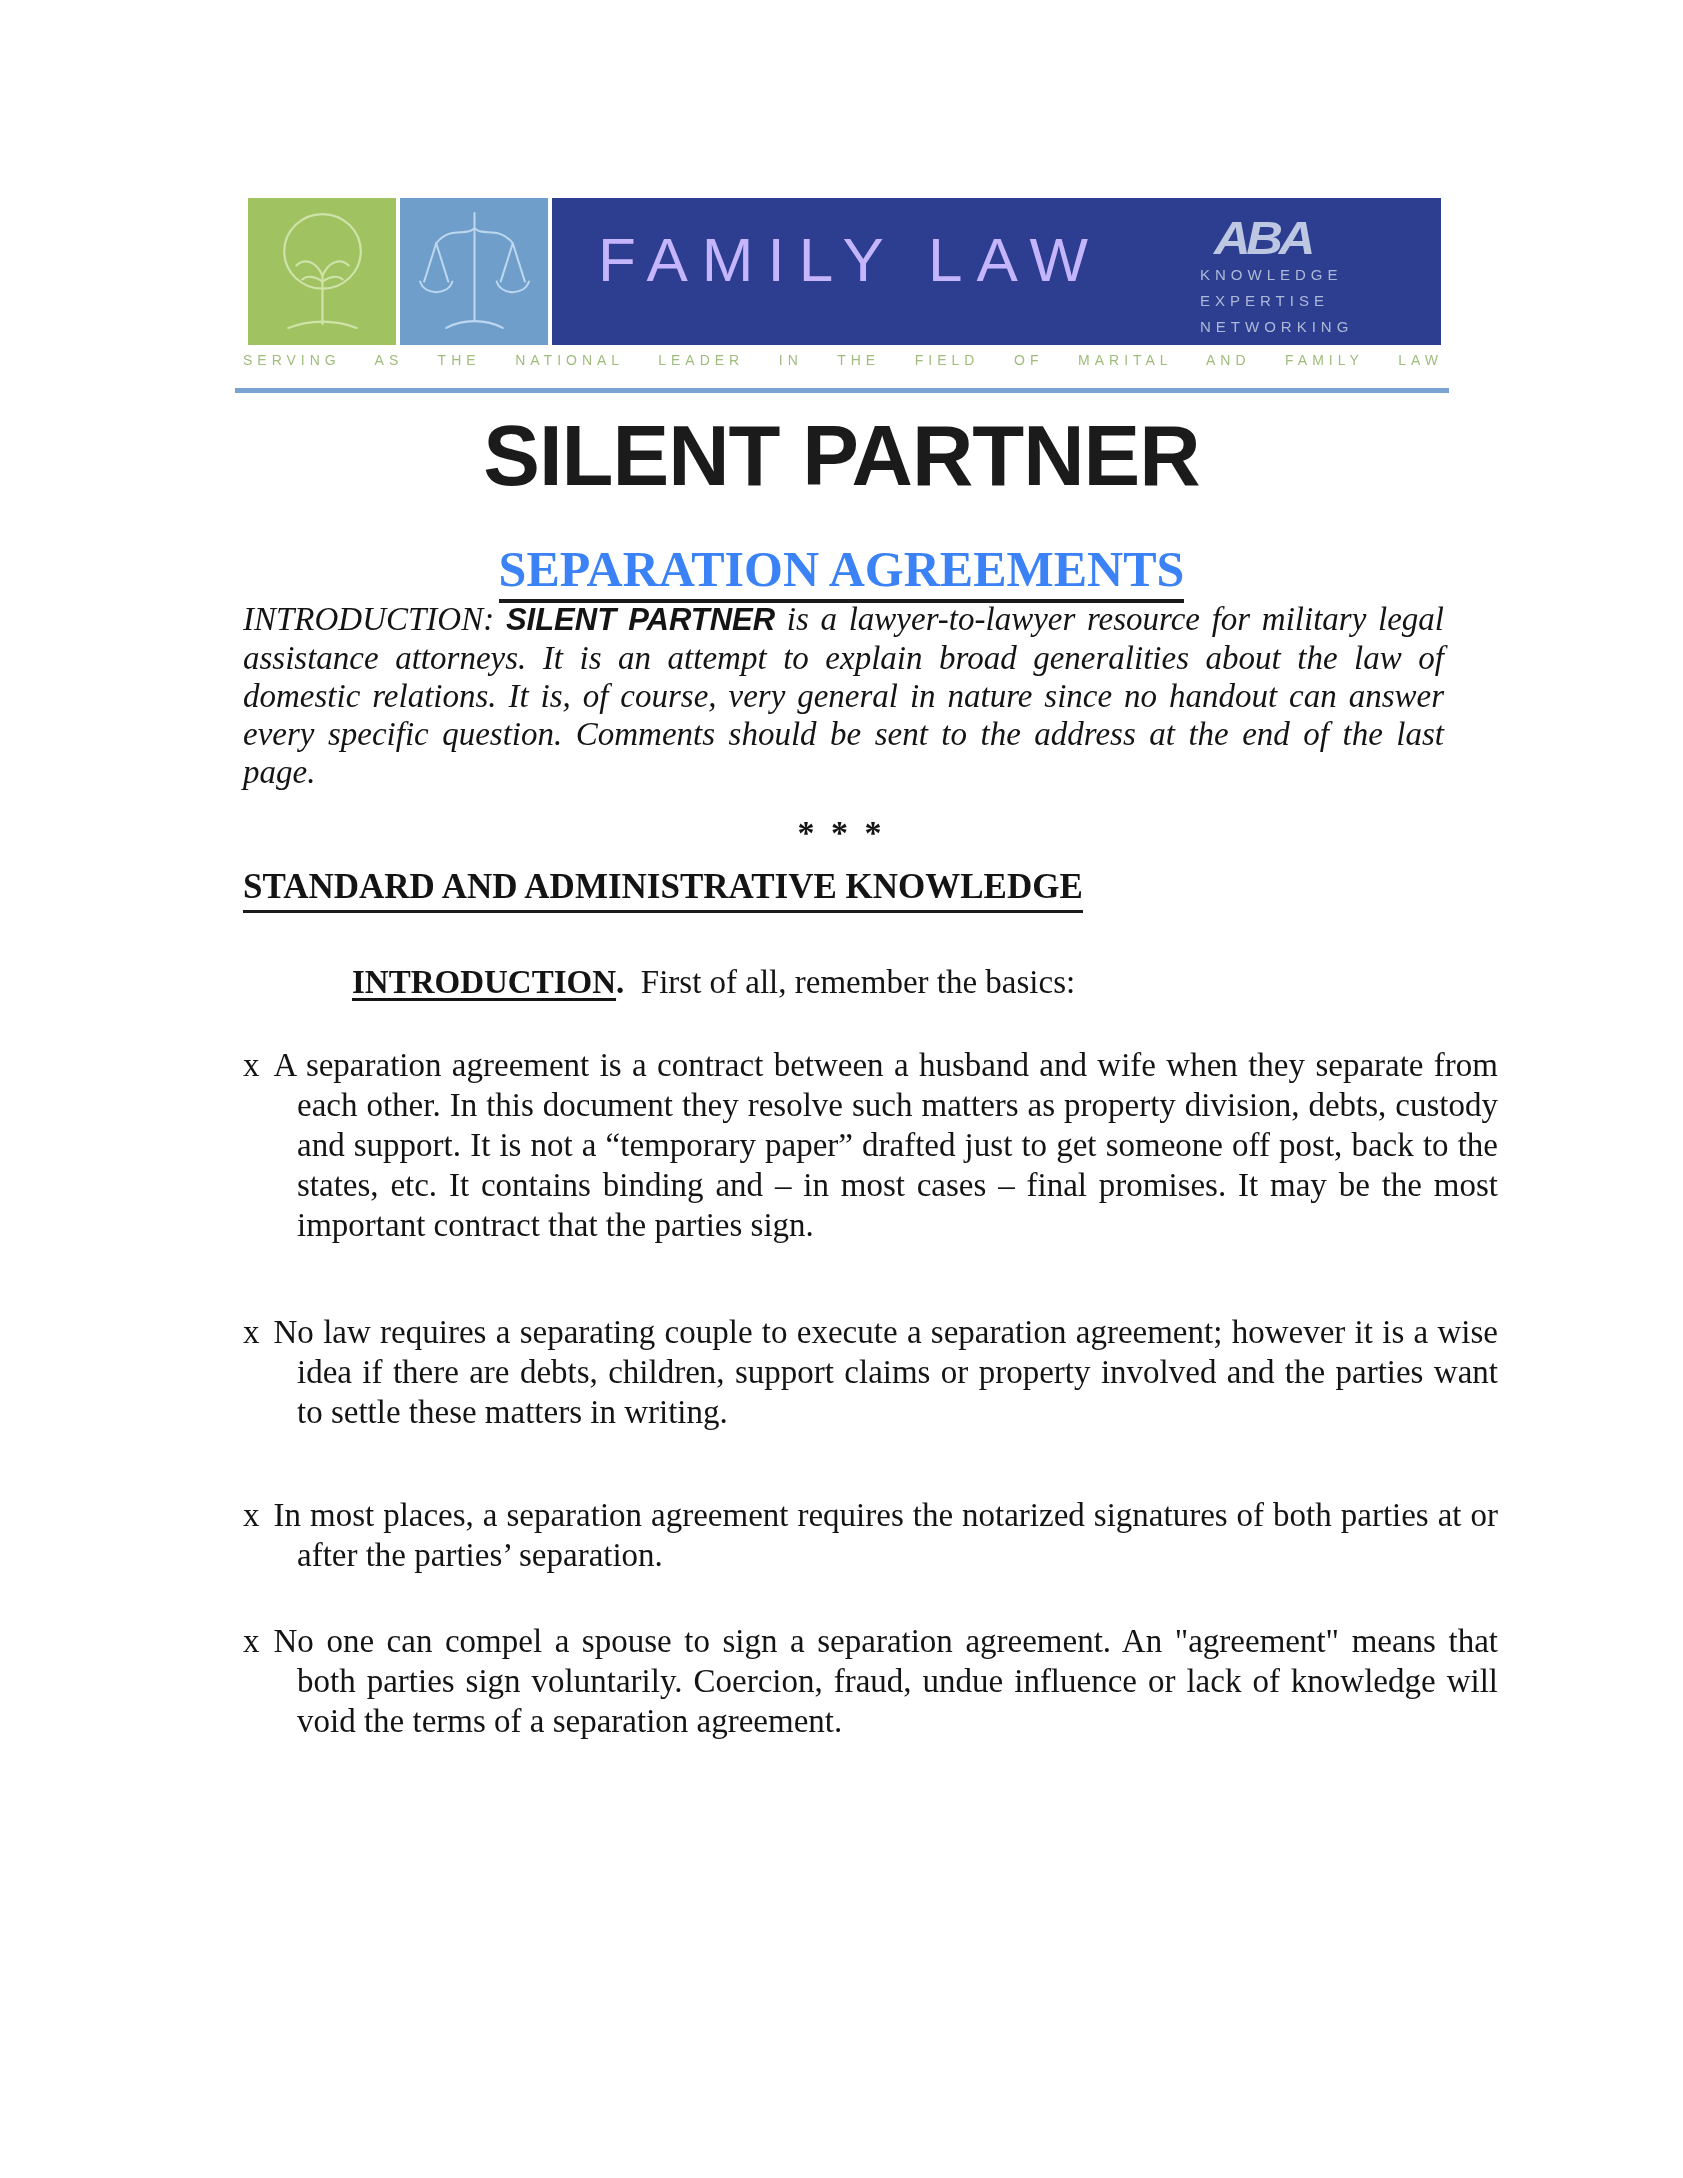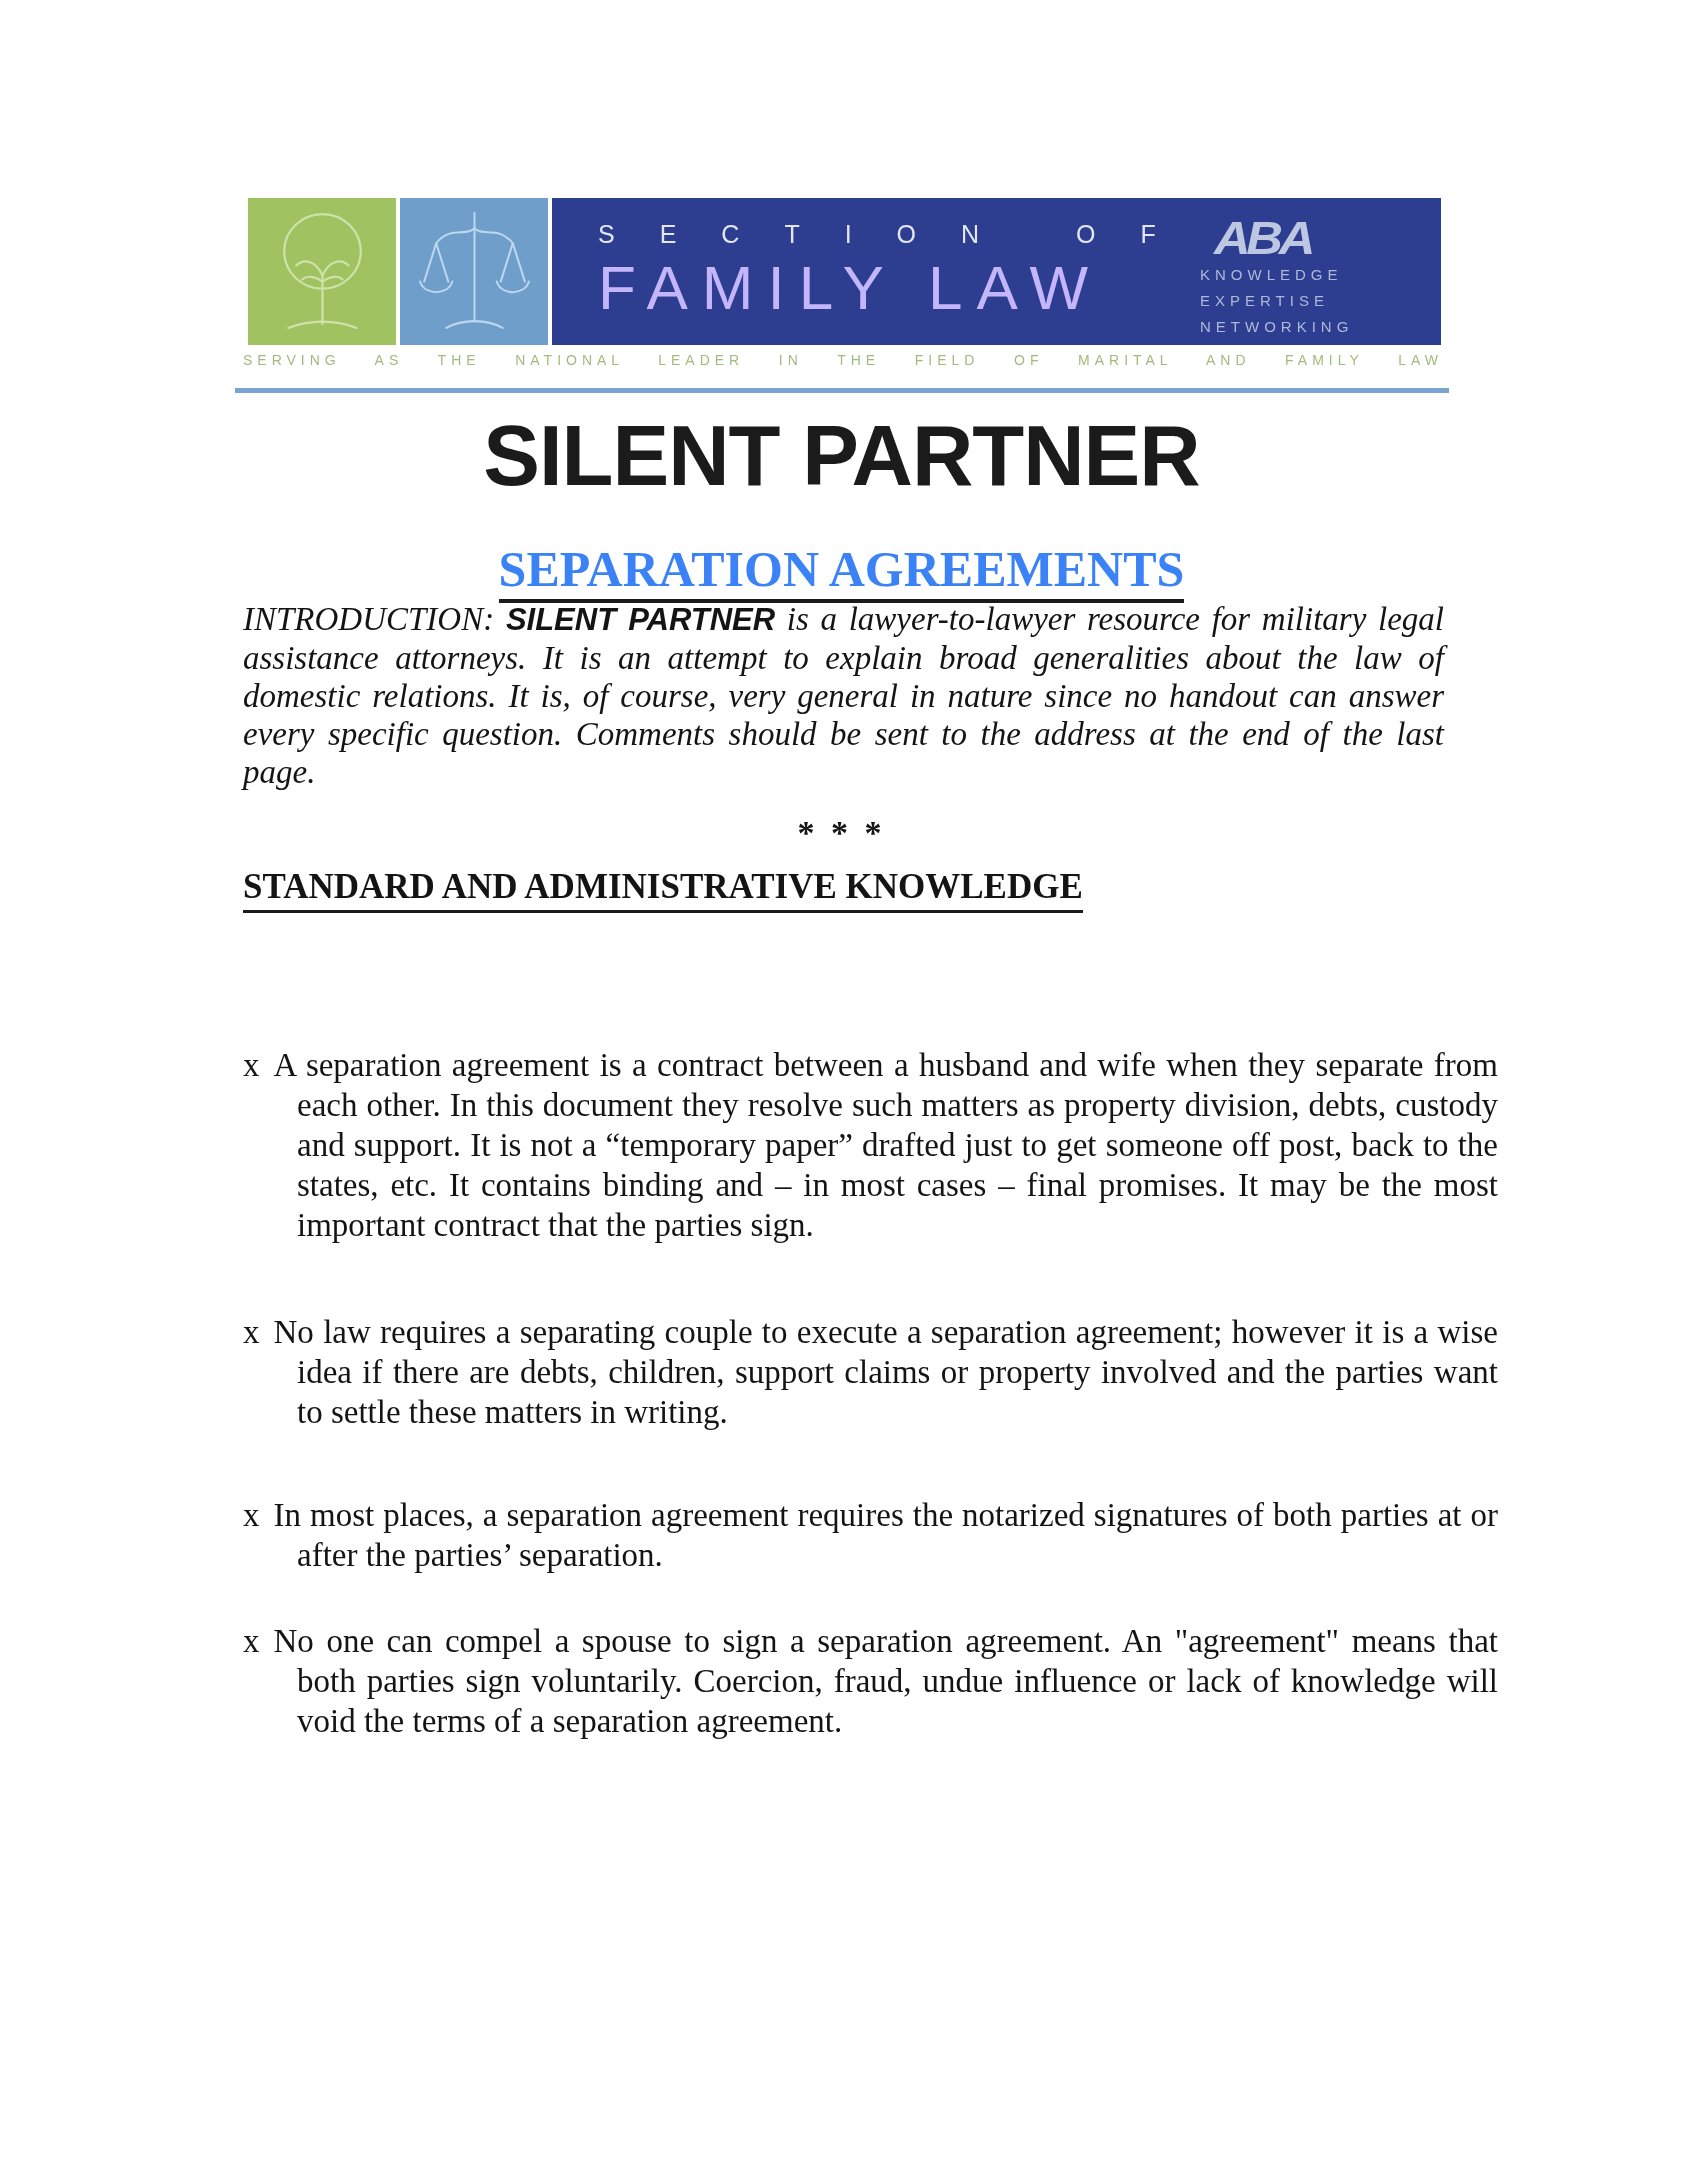--- a/index.html
+++ b/index.html
@@ -124,21 +124,20 @@
           <path d="M22 38 L10 76 M22 38 L34 76"></path>
           <path d="M6 76 C10 90 34 90 38 76"></path>
           <path d="M98 38 L86 76 M98 38 L110 76"></path>
           <path d="M82 76 C86 90 110 90 114 76"></path>
           <path d="M32 122 C48 113 72 113 88 122"></path>
         </g>
       </svg>
     </div>
     <div class="navy">
       <div class="navy-text">
-        <div class="section-of">SECTION OF</div>
         <div class="family-law">FAMILY LAW</div>
       </div>
       <div class="aba">
         <div class="aba-glyph">ABA</div>
         <div class="aba-line">KNOWLEDGE</div>
         <div class="aba-line">EXPERTISE</div>
         <div class="aba-line">NETWORKING</div>
       </div>
     </div>
   </header>
@@ -150,20 +149,21 @@
   <div class="subtitle-row">
     <h2 class="subtitle">SEPARATION AGREEMENTS</h2>
   </div>
 
   <p class="intro"><span class="it">INTRODUCTION: </span><span class="brand">SILENT PARTNER</span><span class="it"> is a lawyer-to-lawyer resource for military legal assistance attorneys. It is an attempt to explain broad generalities about the law of domestic relations.  It is, of course, very general in nature since no handout can answer every specific question.  Comments should be sent to the address at the end of the last page.</span></p>
 
   <div class="stars">* * *</div>
 
   <h3 class="heading">STANDARD AND ADMINISTRATIVE KNOWLEDGE</h3>
 
+  <p class="introline"><span class="b u2">INTRODUCTION</span><span class="b">.</span><span>&nbsp; First of all, remember the basics:</span></p>
 
   <p class="bullet bullet-1"><span class="marker">x</span><span>A separation agreement is a contract between a husband and wife when they separate from each other.  In this document they resolve such matters as property division, debts, custody and support.  It is not a “temporary paper” drafted just to get someone off post, back to the states, etc.  It contains binding and – in most cases – final promises.  It may be the most important contract that the parties sign.</span></p>
 
   <p class="bullet bullet-2"><span class="marker">x</span><span>No law requires a separating couple to execute a separation agreement; however it is a wise idea if there are debts, children, support claims or property involved and the parties want to settle these matters in writing.</span></p>
 
   <p class="bullet bullet-3"><span class="marker">x</span><span>In most places, a separation agreement requires the notarized signatures of both parties at or after the parties’ separation.</span></p>
 
   <p class="bullet bullet-4"><span class="marker">x</span><span>No one can compel a spouse to sign a separation agreement.  An "agreement" means that both parties sign voluntarily.  Coercion, fraud, undue influence or lack of knowledge will void the terms of a separation agreement.</span></p>
 
 

